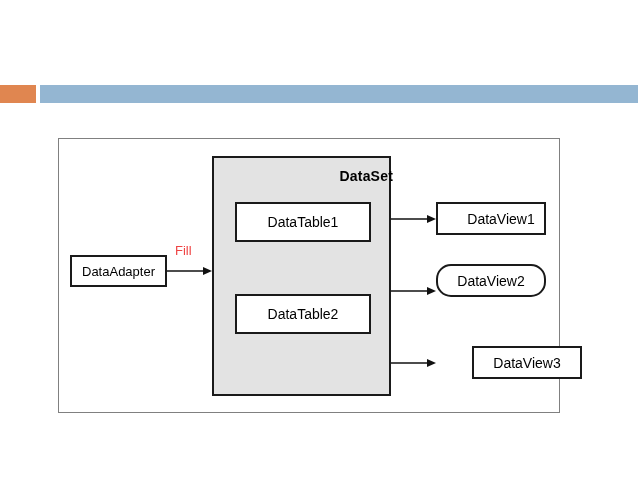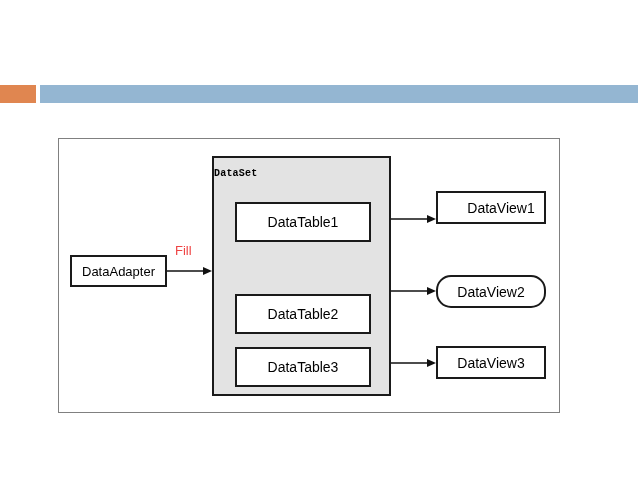--- a/index.html
+++ b/index.html
@@ -59,26 +59,25 @@
     height: 240px;
     background: #e3e3e3;
     border: 2px solid #1a1a1a;
     box-sizing: border-box;
   }
   #dataset-title {
     position: absolute;
     left: 0;
     top: 10px;
     width: 179px;
-    text-align: left;
-    font-size: 10px;
+    text-align: right;
+    font-size: 14px;
     font-weight: bold;
     color: #000000;
     letter-spacing: 0.2px;
-    font-family: Liberation Mono, monospace;
   }
 
   
   .node-box {
     position: absolute;
     background: #ffffff;
     border: 2px solid #1a1a1a;
     box-sizing: border-box;
     display: flex;
     align-items: center;
@@ -105,23 +104,23 @@
     height: 32px;
     font-size: 13px;
   }
 
   
   .view-box {
     left: 377px;
     width: 110px;
     height: 33px;
   }
-  #dataview-1-box { top: 52px; padding-left: 20px; }
-  #dataview-2-box { top: 136px; border-radius: 15px; }
-  #dataview-3-box { top: 207px; }
+  #dataview-1-box { top: 63px; padding-left: 20px; }
+  #dataview-2-box { top: 125px; border-radius: 15px; }
+  #dataview-3-box { top: 207px; margin-left: 36px; }
 
   
   #connectors {
     position: absolute;
     left: 0;
     top: 0;
     width: 502px;
     height: 275px;
     pointer-events: none;
   }
@@ -178,23 +177,20 @@
     <div id="dataset-title">DataSet</div>
 
     <div class="node-box table-box" id="datatable-1-box">
       <span>DataTable1</span>
     </div>
 
     <div class="node-box table-box" id="datatable-2-box">
       <span>DataTable2</span>
     </div>
 
-    <div class="node-box table-box" id="datatable-3-box">
-      <span>DataTable3</span>
-    </div>
   </div>
 
   <div class="node-box view-box" id="dataview-1-box">
     <span>DataView1</span>
   </div>
 
   <div class="node-box view-box" id="dataview-2-box">
     <span>DataView2</span>
   </div>
 

